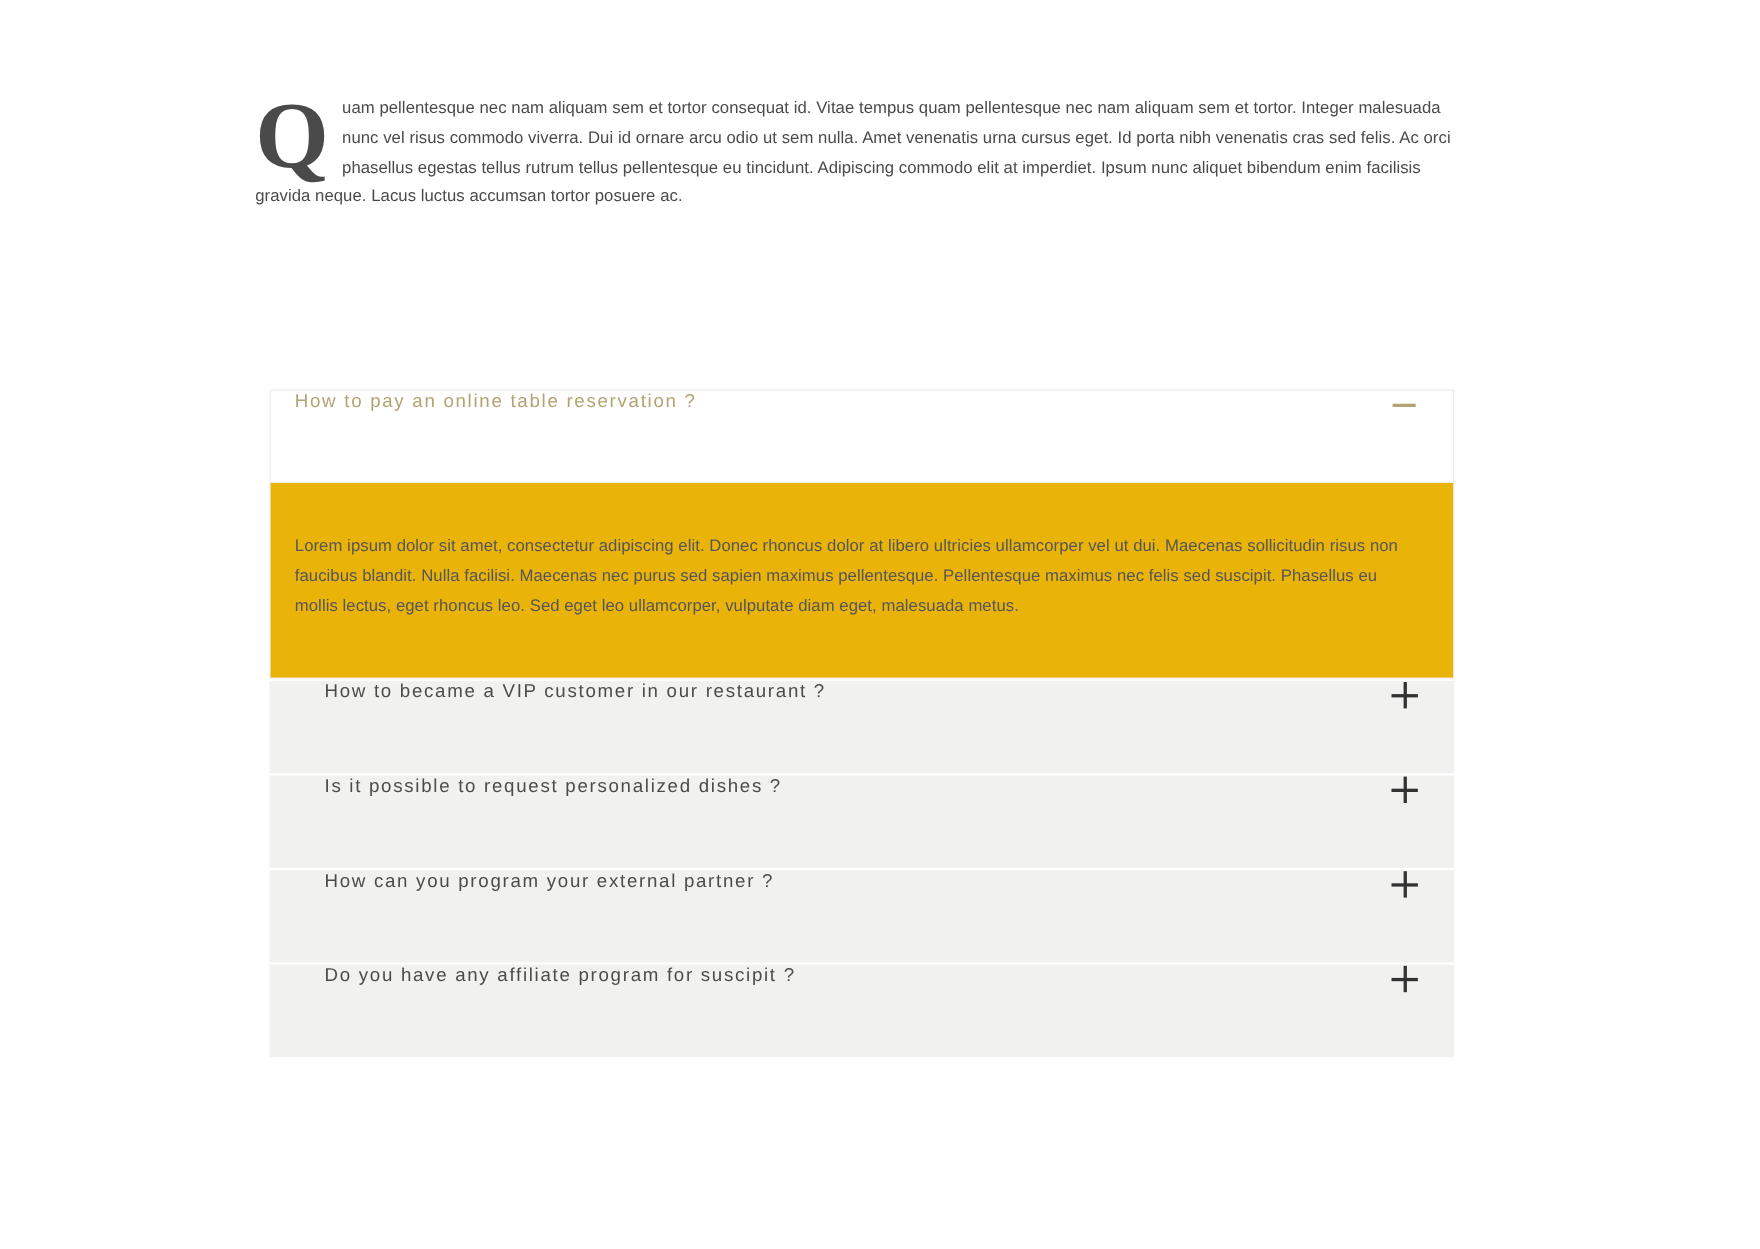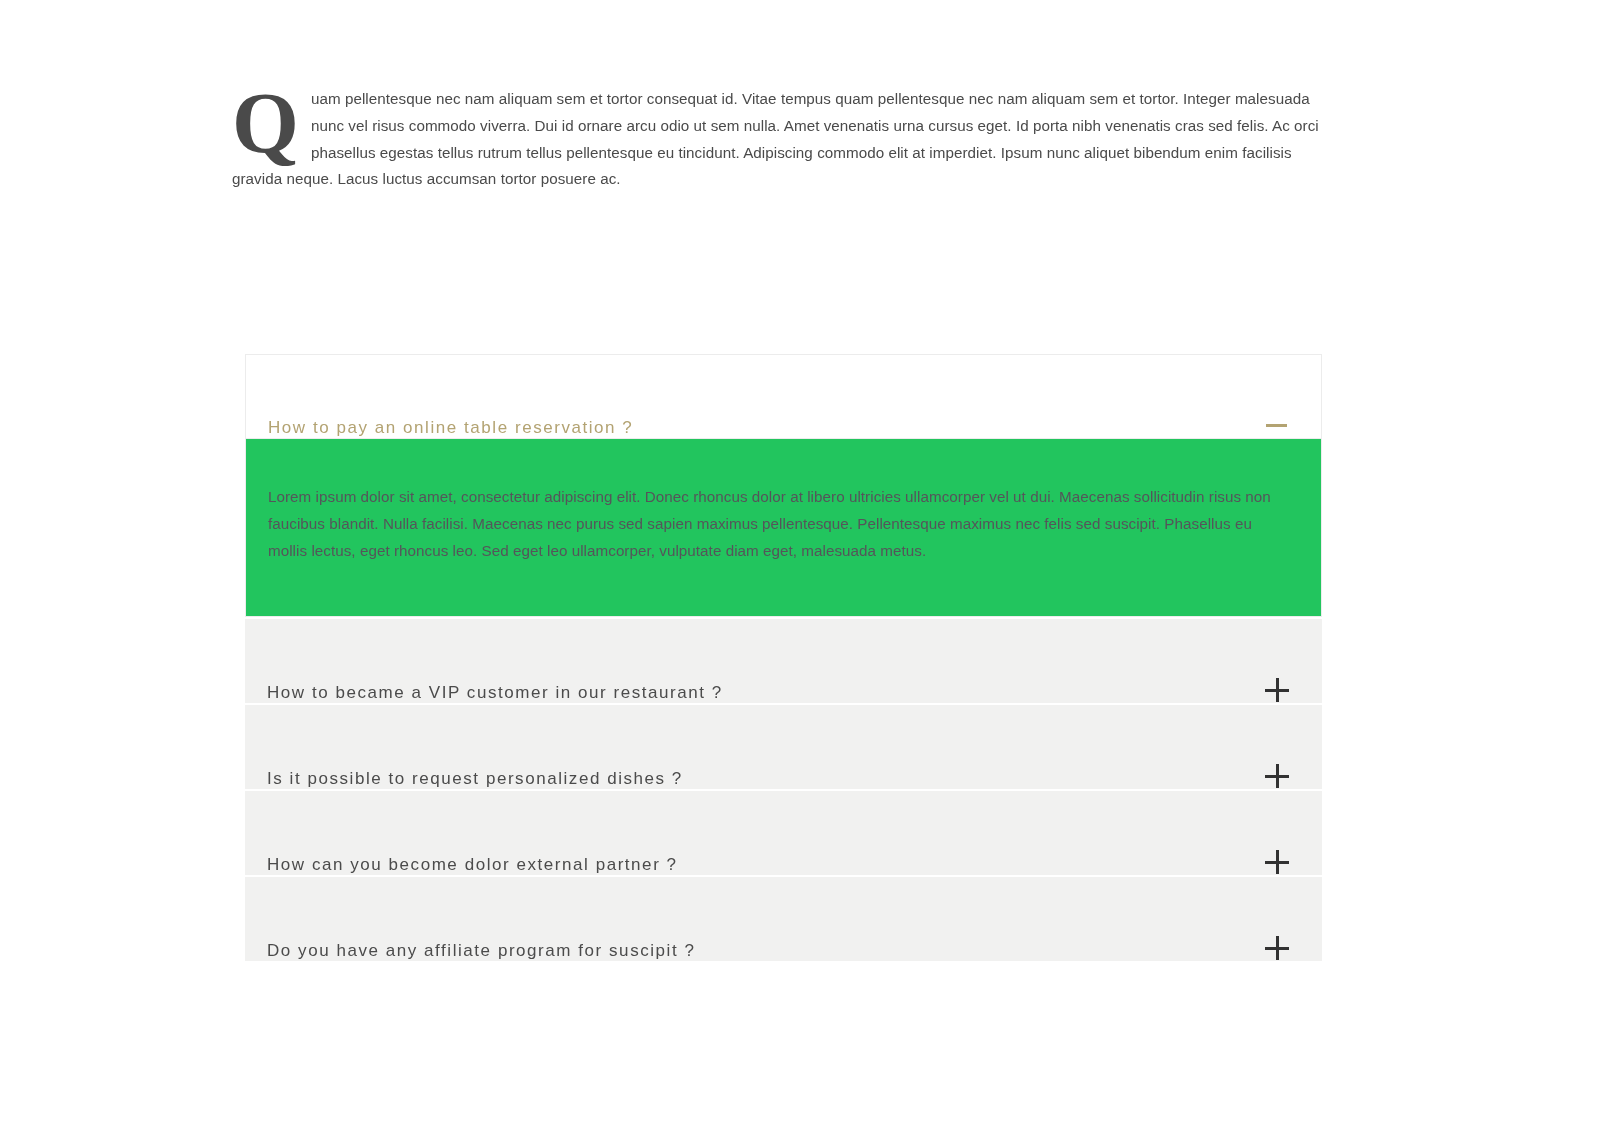--- a/index.html
+++ b/index.html
@@ -85,28 +85,29 @@
   }
 
   .acc-item.open .acc-title {
     color: #b3a372;
   }
 
   
   .acc-item.closed {
     background: #f1f1f0;
     border-top: 2px solid #ffffff;
+    padding-left: 28px;
   }
 
   .acc-item.closed:first-of-type { border-top: none; }
 
   .acc-header {
     position: relative;
     display: flex;
-    align-items: flex-end;
+    align-items: flex-start;
     justify-content: space-between;
     height: 84px;
     padding: 0 32px 0 22px;
     cursor: pointer;
   }
 
   .acc-title {
     font-family: "Liberation Sans", sans-serif;
     font-size: 17px;
     font-weight: 400;
@@ -146,21 +147,21 @@
     background: #b3a372;
     left: 3px;
     top: 11.5px;
     width: 21px;
     height: 3.5px;
   }
 
   
   .acc-panel {
     padding: 44px 30px 52px 22px;
-    background: #22c55e;
+    background: #eab308;
   }
 
   .acc-answer {
     font-family: "Liberation Sans", sans-serif;
     font-size: 15.2px;
     line-height: 27px;
     color: #55555a;
     letter-spacing: 0.05px;
   }
 </style>
@@ -205,21 +206,21 @@
         <span class="icon-toggle">
           <span class="bar bar-h"></span>
           <span class="bar bar-v"></span>
         </span>
       </div>
     </div>
 
 
     <div class="acc-item closed">
       <div class="acc-header">
-        <span class="acc-title">How can you become dolor external partner ?</span>
+        <span class="acc-title">How can you program your external partner ?</span>
         <span class="icon-toggle">
           <span class="bar bar-h"></span>
           <span class="bar bar-v"></span>
         </span>
       </div>
     </div>
 
     <div class="acc-item closed">
       <div class="acc-header">
         <span class="acc-title">Do you have any affiliate program for suscipit ?</span>

